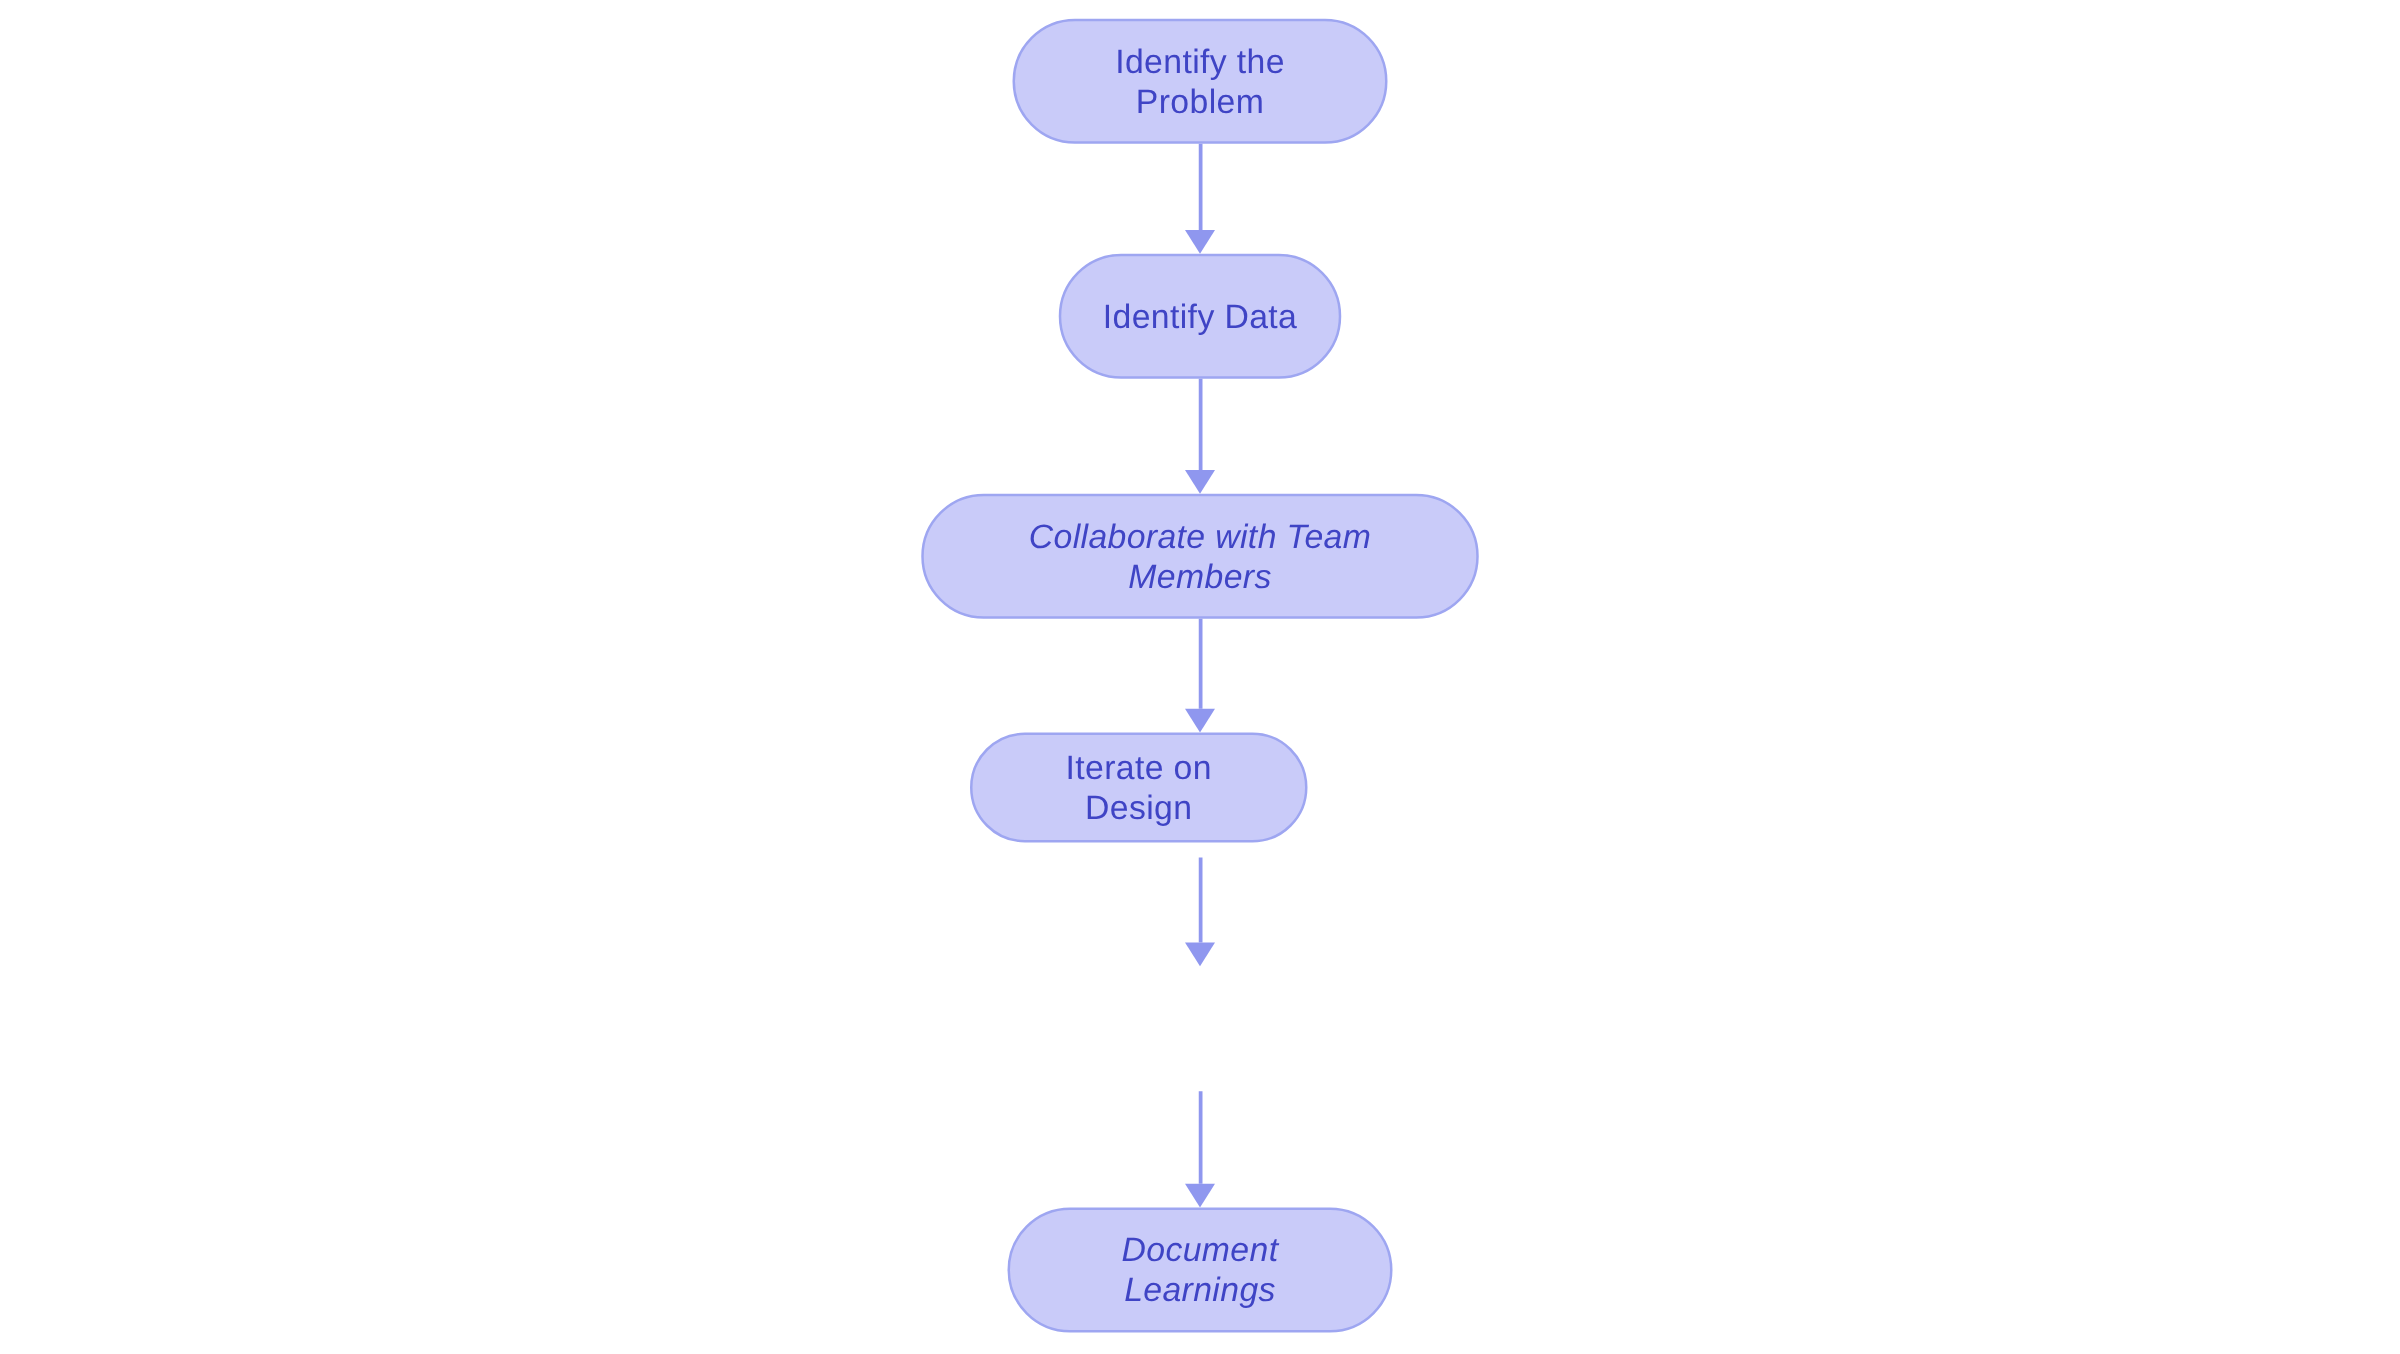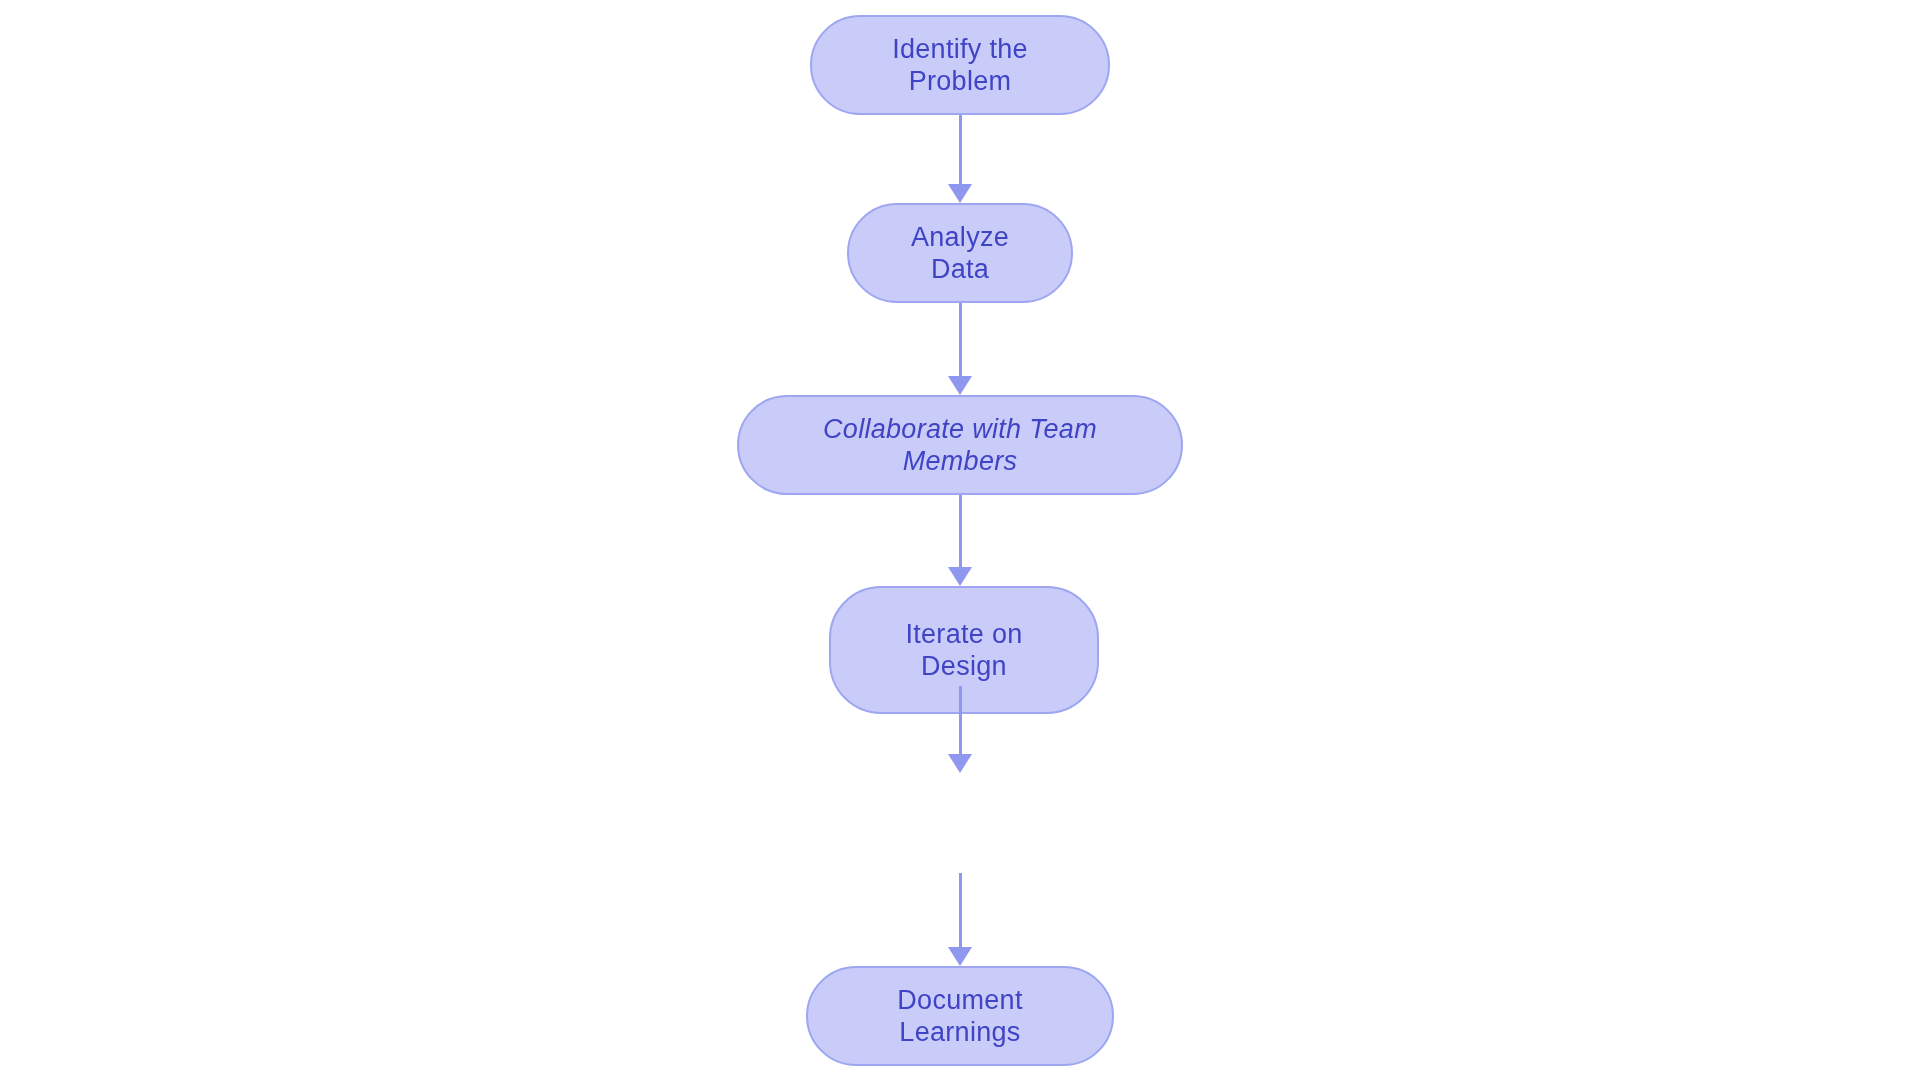--- a/index.html
+++ b/index.html
@@ -59,49 +59,49 @@
   <div class="flow-node" style="left: 810px; top: 15px; width: 300px; height: 100px;">
     <span>Identify the Problem</span>
   </div>
 
   <div class="connector" style="left: 948px; top: 115px; height: 88px;">
     <div class="line" style="height: 69px;"></div>
     <div class="arrowhead"></div>
   </div>
 
   <div class="flow-node" style="left: 847px; top: 203px; width: 226px; height: 100px;">
-    <span>Analyze Data</span>
+    <span>Identify Data</span>
   </div>
 
   <div class="connector" style="left: 948px; top: 303px; height: 92px;">
     <div class="line" style="height: 73px;"></div>
     <div class="arrowhead"></div>
   </div>
 
   <div class="flow-node" style="left: 737px; top: 395px; width: 446px; height: 100px; font-style: italic;">
     <span>Collaborate with Team Members</span>
   </div>
 
   <div class="connector" style="left: 948px; top: 495px; height: 91px;">
     <div class="line" style="height: 72px;"></div>
     <div class="arrowhead"></div>
   </div>
 
-  <div class="flow-node" style="left: 829px; top: 586px; width: 270px; height: 128px; align-items: center;">
+  <div class="flow-node" style="left: 776px; top: 586px; width: 270px; height: 88px; align-items: center;">
     <span>Iterate on Design</span>
   </div>
 
   <div class="connector" style="left: 948px; top: 686px; height: 87px;">
     <div class="line" style="height: 68px;"></div>
     <div class="arrowhead"></div>
   </div>
 
 
   <div class="connector" style="left: 948px; top: 873px; height: 93px;">
     <div class="line" style="height: 74px;"></div>
     <div class="arrowhead"></div>
   </div>
 
-  <div class="flow-node" style="left: 806px; top: 966px; width: 308px; height: 100px;">
+  <div class="flow-node" style="left: 806px; top: 966px; width: 308px; height: 100px; font-style: italic;">
     <span>Document Learnings</span>
   </div>
 
 </div>
 
 </body></html>

